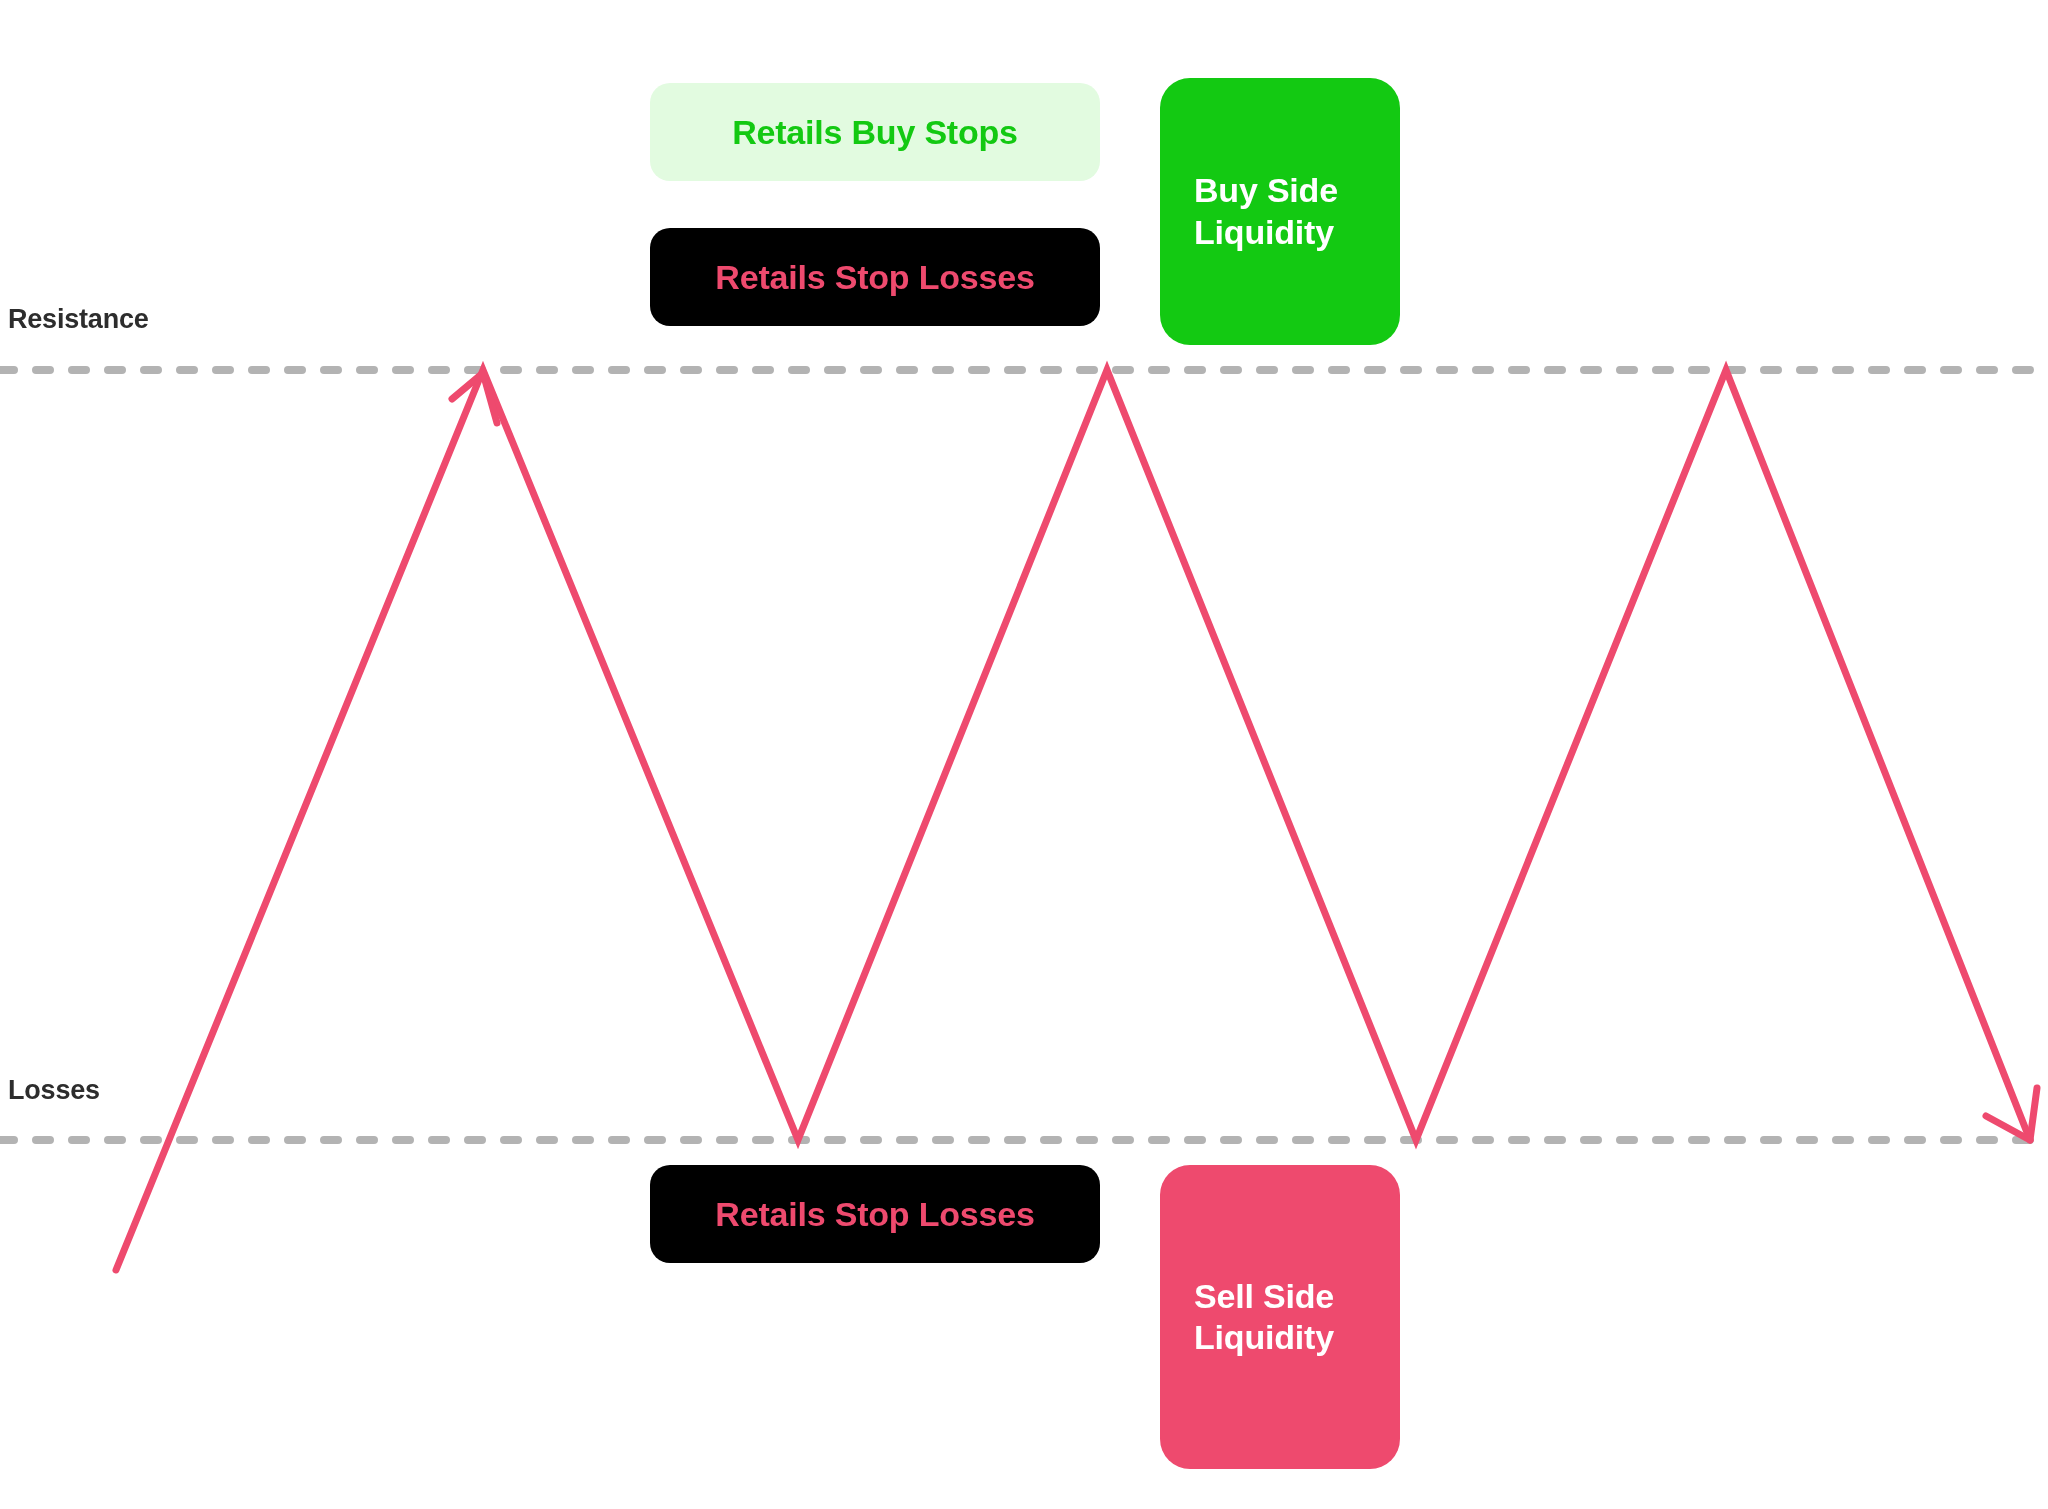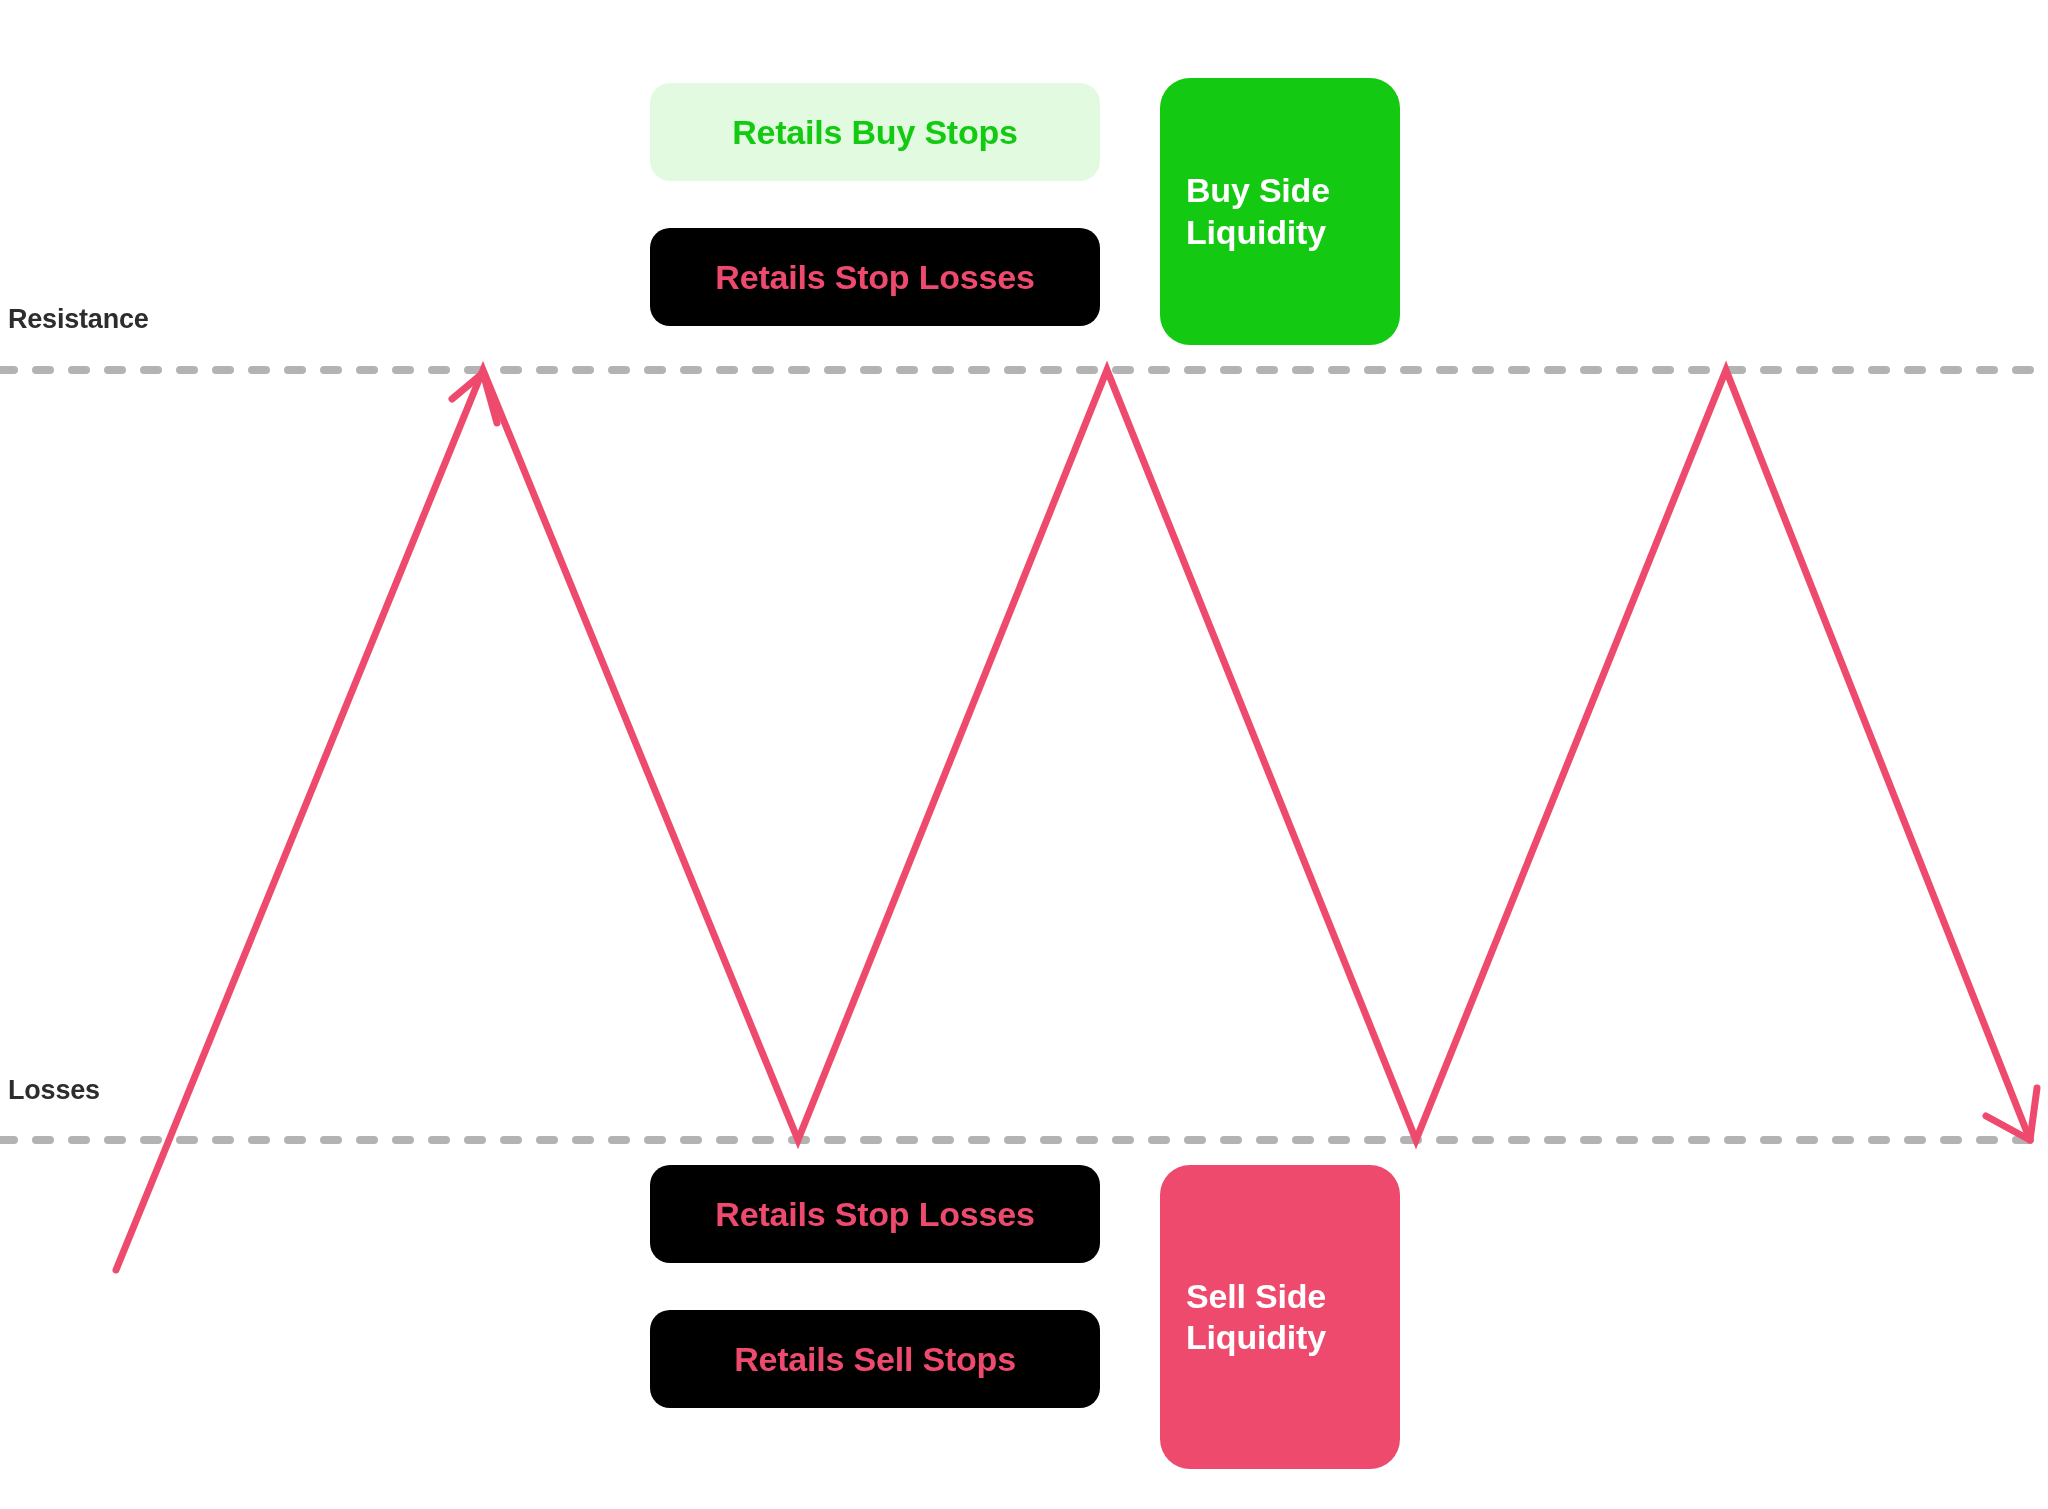--- a/index.html
+++ b/index.html
@@ -70,21 +70,21 @@
   
   .liquidity-block {
     position: absolute;
     left: 1160px;
     width: 240px;
     border-radius: 30px;
     display: flex;
     align-items: center;
     justify-content: flex-start;
     box-sizing: border-box;
-    padding: 0 26px;
+    padding: 0 34px;
     font-size: 34px;
     font-weight: bold;
     line-height: 1.22;
     color: #ffffff;
     letter-spacing: -0.2px;
   }
   #buy-side-liquidity {
     top: 78px;
     height: 267px;
     background: #13c912;
@@ -116,21 +116,20 @@
   <div class="level-label" id="resistance-label">Resistance</div>
 
   <div class="level-label" id="support-label">Losses</div>
 
   <div class="pill pill-green" id="pill-retails-buy-stops">Retails Buy Stops</div>
 
   <div class="pill pill-pink" id="pill-retails-stop-losses-top">Retails Stop Losses</div>
 
   <div class="pill pill-pink" id="pill-retails-stop-losses-bottom">Retails Stop Losses</div>
 
-  <div class="pill pill-pink" id="pill-retails-sell-stops">Retails Sell Stops</div>
 
   <div class="liquidity-block" id="buy-side-liquidity">
     <span>
       <span>Buy Side</span><br>
       <span>Liquidity</span>
     </span>
   </div>
 
   <div class="liquidity-block" id="sell-side-liquidity">
     <span>

